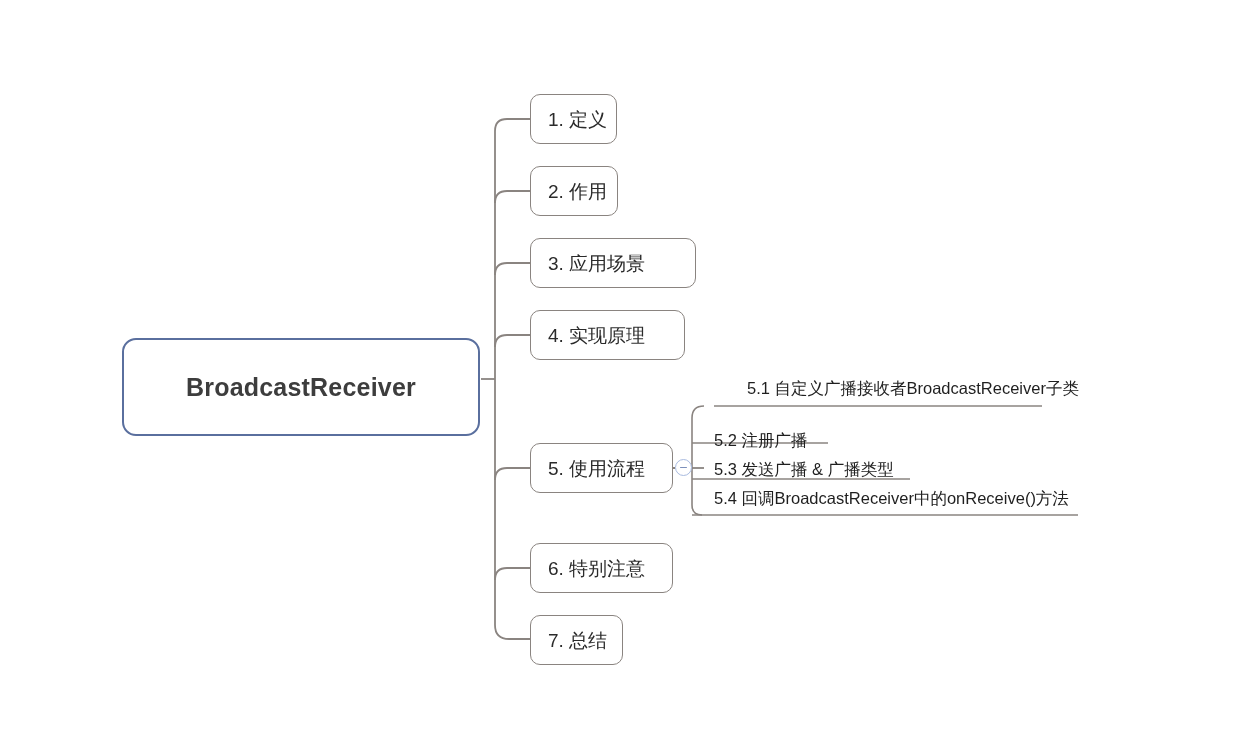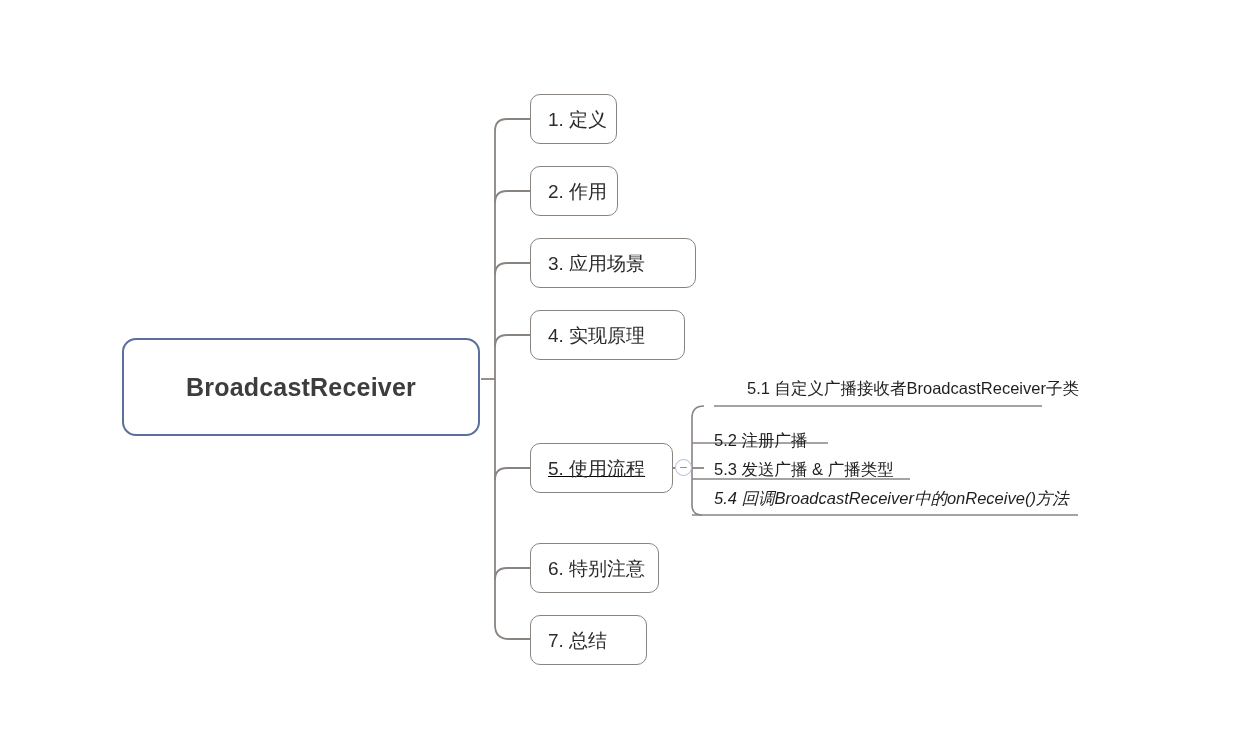--- a/index.html
+++ b/index.html
@@ -157,40 +157,40 @@
   </div>
   <div class="branch-node" id="branch-1" style="left: 530px; top: 166px; width: 88px;">
     <span class="branch-label">2. 作用</span>
   </div>
   <div class="branch-node" id="branch-2" style="left: 530px; top: 238px; width: 166px;">
     <span class="branch-label">3. 应用场景</span>
   </div>
   <div class="branch-node" id="branch-3" style="left: 530px; top: 310px; width: 155px;">
     <span class="branch-label">4. 实现原理</span>
   </div>
-  <div class="branch-node" id="branch-4" style="left: 530px; top: 443px; width: 143px; text-decoration: underline;">
+  <div class="branch-node" id="branch-4" style="left: 530px; top: 443px; width: 143px;">
     <span class="branch-label">5. 使用流程</span>
   </div>
-  <div class="branch-node" id="branch-5" style="left: 530px; top: 543px; width: 129px;">
+  <div class="branch-node" id="branch-5" style="left: 530px; top: 543px; width: 143px;">
     <span class="branch-label">6. 特别注意</span>
   </div>
-  <div class="branch-node" id="branch-6" style="left: 530px; top: 615px; width: 117px;">
+  <div class="branch-node" id="branch-6" style="left: 530px; top: 615px; width: 93px;">
     <span class="branch-label">7. 总结</span>
   </div>
 
   <div class="collapse-toggle">
     <span class="bar"></span>
   </div>
 
   <div class="leaf-item" id="leaf-0" style="left: 714px; top: 373px; margin-left: 33px;">
     <span class="leaf-label">5.1 自定义广播接收者BroadcastReceiver子类</span>
   </div>
   <div class="leaf-item" id="leaf-1" style="left: 714px; top: 425px;">
     <span class="leaf-label">5.2 注册广播</span>
   </div>
   <div class="leaf-item" id="leaf-2" style="left: 714px; top: 446px; margin-top: 8px;">
     <span class="leaf-label">5.3 发送广播 &amp; 广播类型</span>
   </div>
-  <div class="leaf-item" id="leaf-3" style="left: 714px; top: 483px; font-style: italic;">
+  <div class="leaf-item" id="leaf-3" style="left: 714px; top: 483px;">
     <span class="leaf-label">5.4 回调BroadcastReceiver中的onReceive()方法</span>
   </div>
 
 </div>
 
 </body></html>

